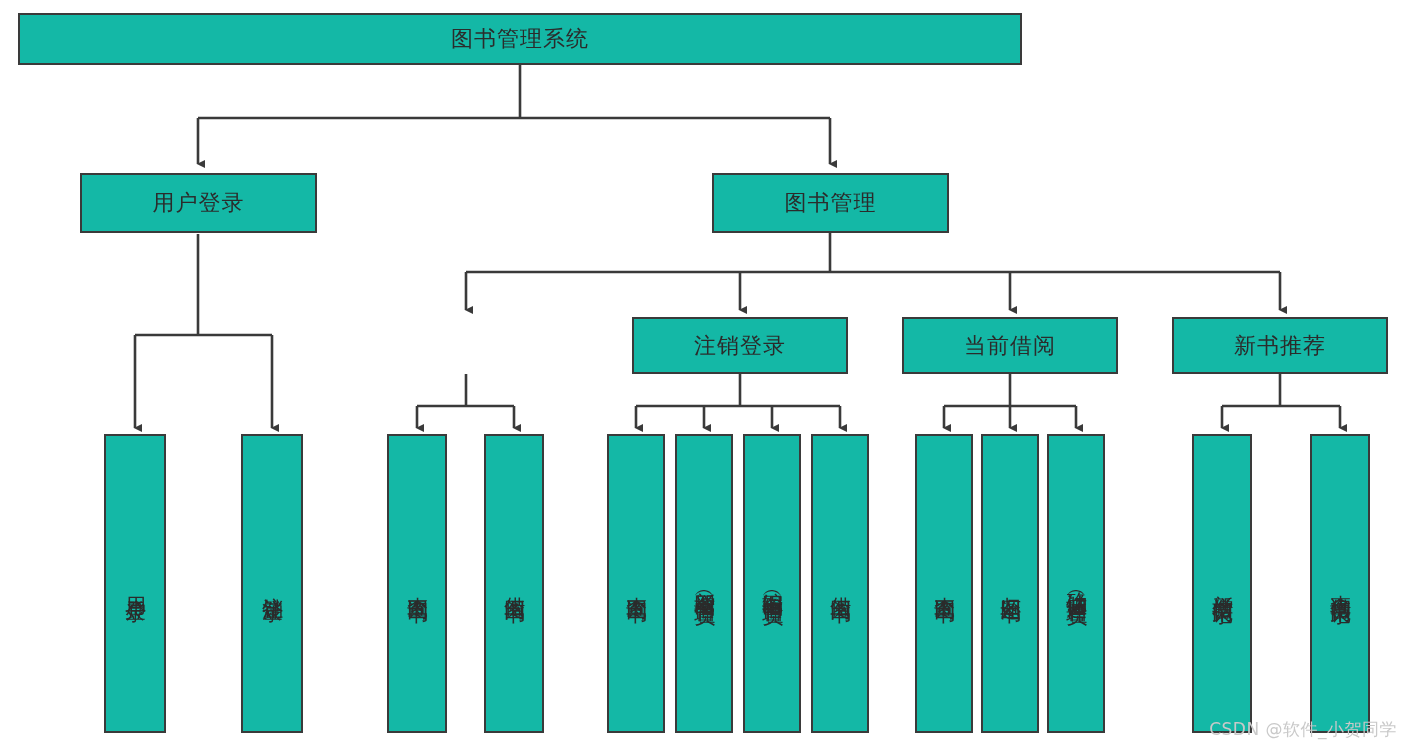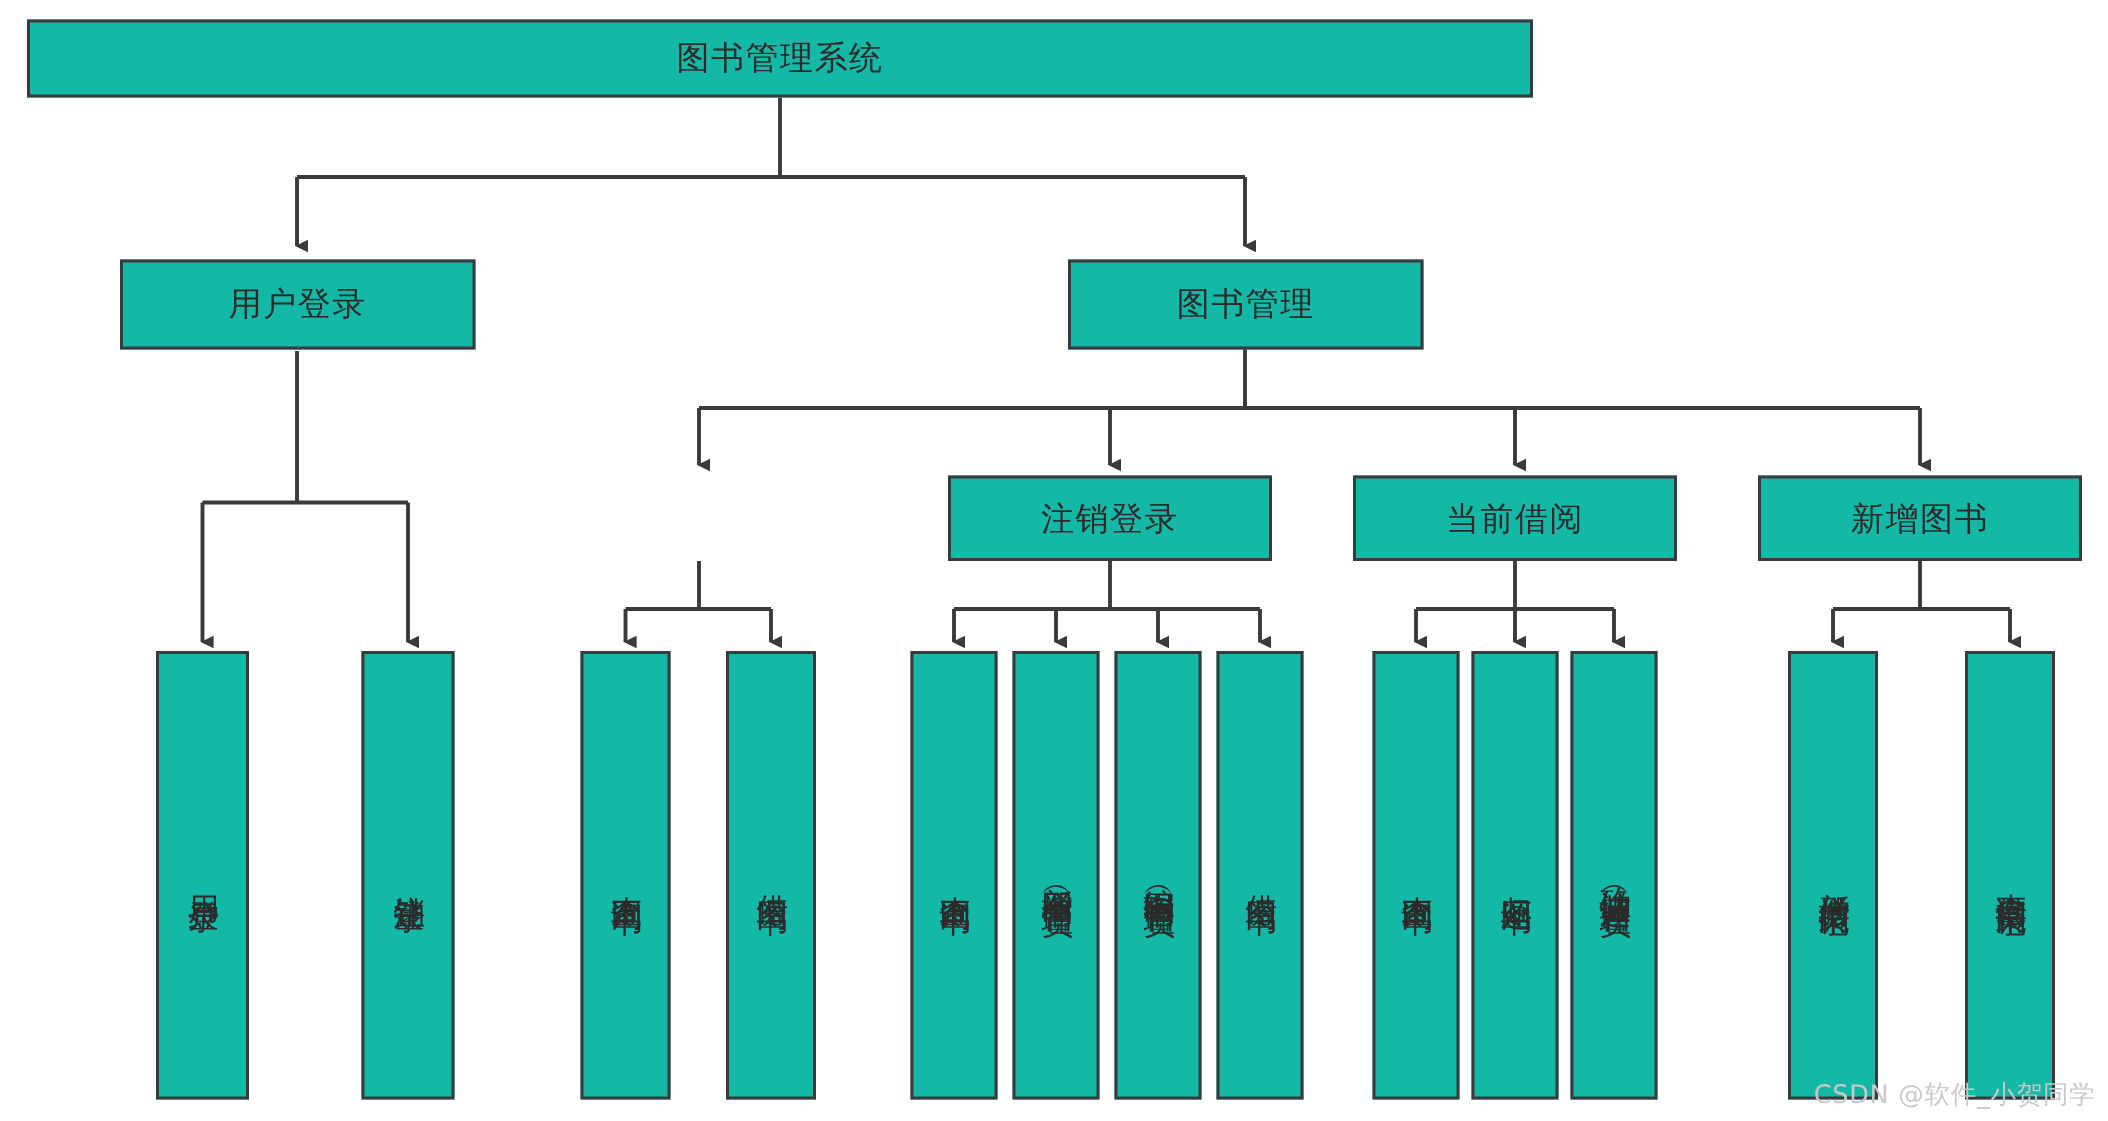--- a/index.html
+++ b/index.html
@@ -132,21 +132,21 @@
     <span>图书管理</span>
   </div>
 
   <div class="node horiz" style="left:632px; top:317px; width:216px; height:57px;">
     <span>注销登录</span>
   </div>
   <div class="node horiz" style="left:902px; top:317px; width:216px; height:57px;">
     <span>当前借阅</span>
   </div>
   <div class="node horiz" style="left:1172px; top:317px; width:216px; height:57px;">
-    <span>新增图书</span>
+    <span>新书推荐</span>
   </div>
 
   <div class="node vert" style="left:104px; top:434px; width:62px; height:299px;">
     <span class="vtext">用户登录</span>
   </div>
   <div class="node vert" style="left:241px; top:434px; width:62px; height:299px;">
     <span class="vtext">注销登录</span>
   </div>
 
   <div class="node vert" style="left:387px; top:434px; width:60px; height:299px;">

